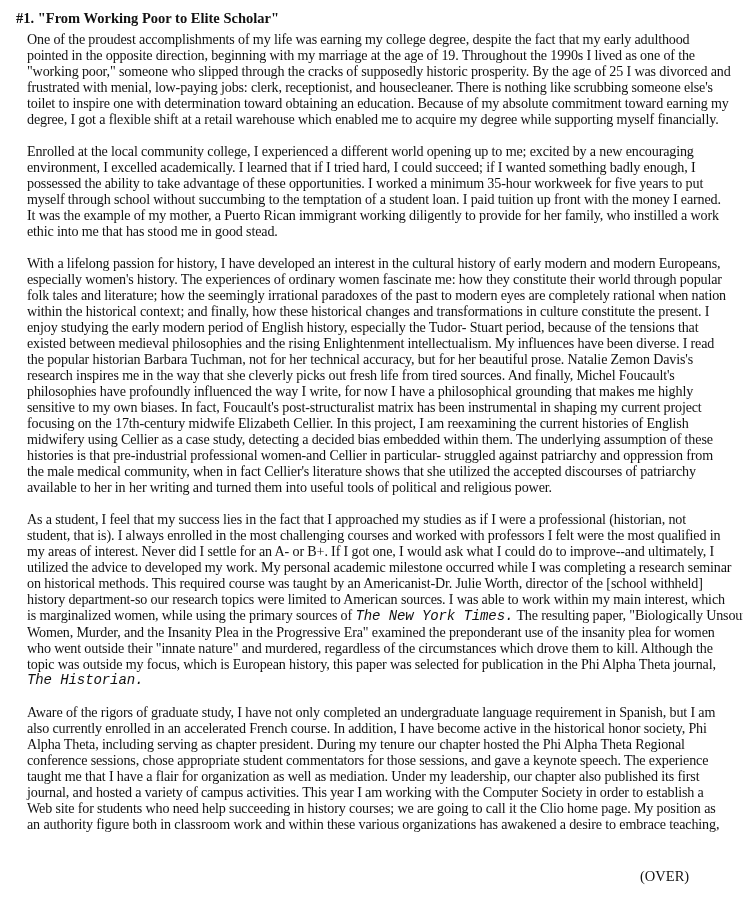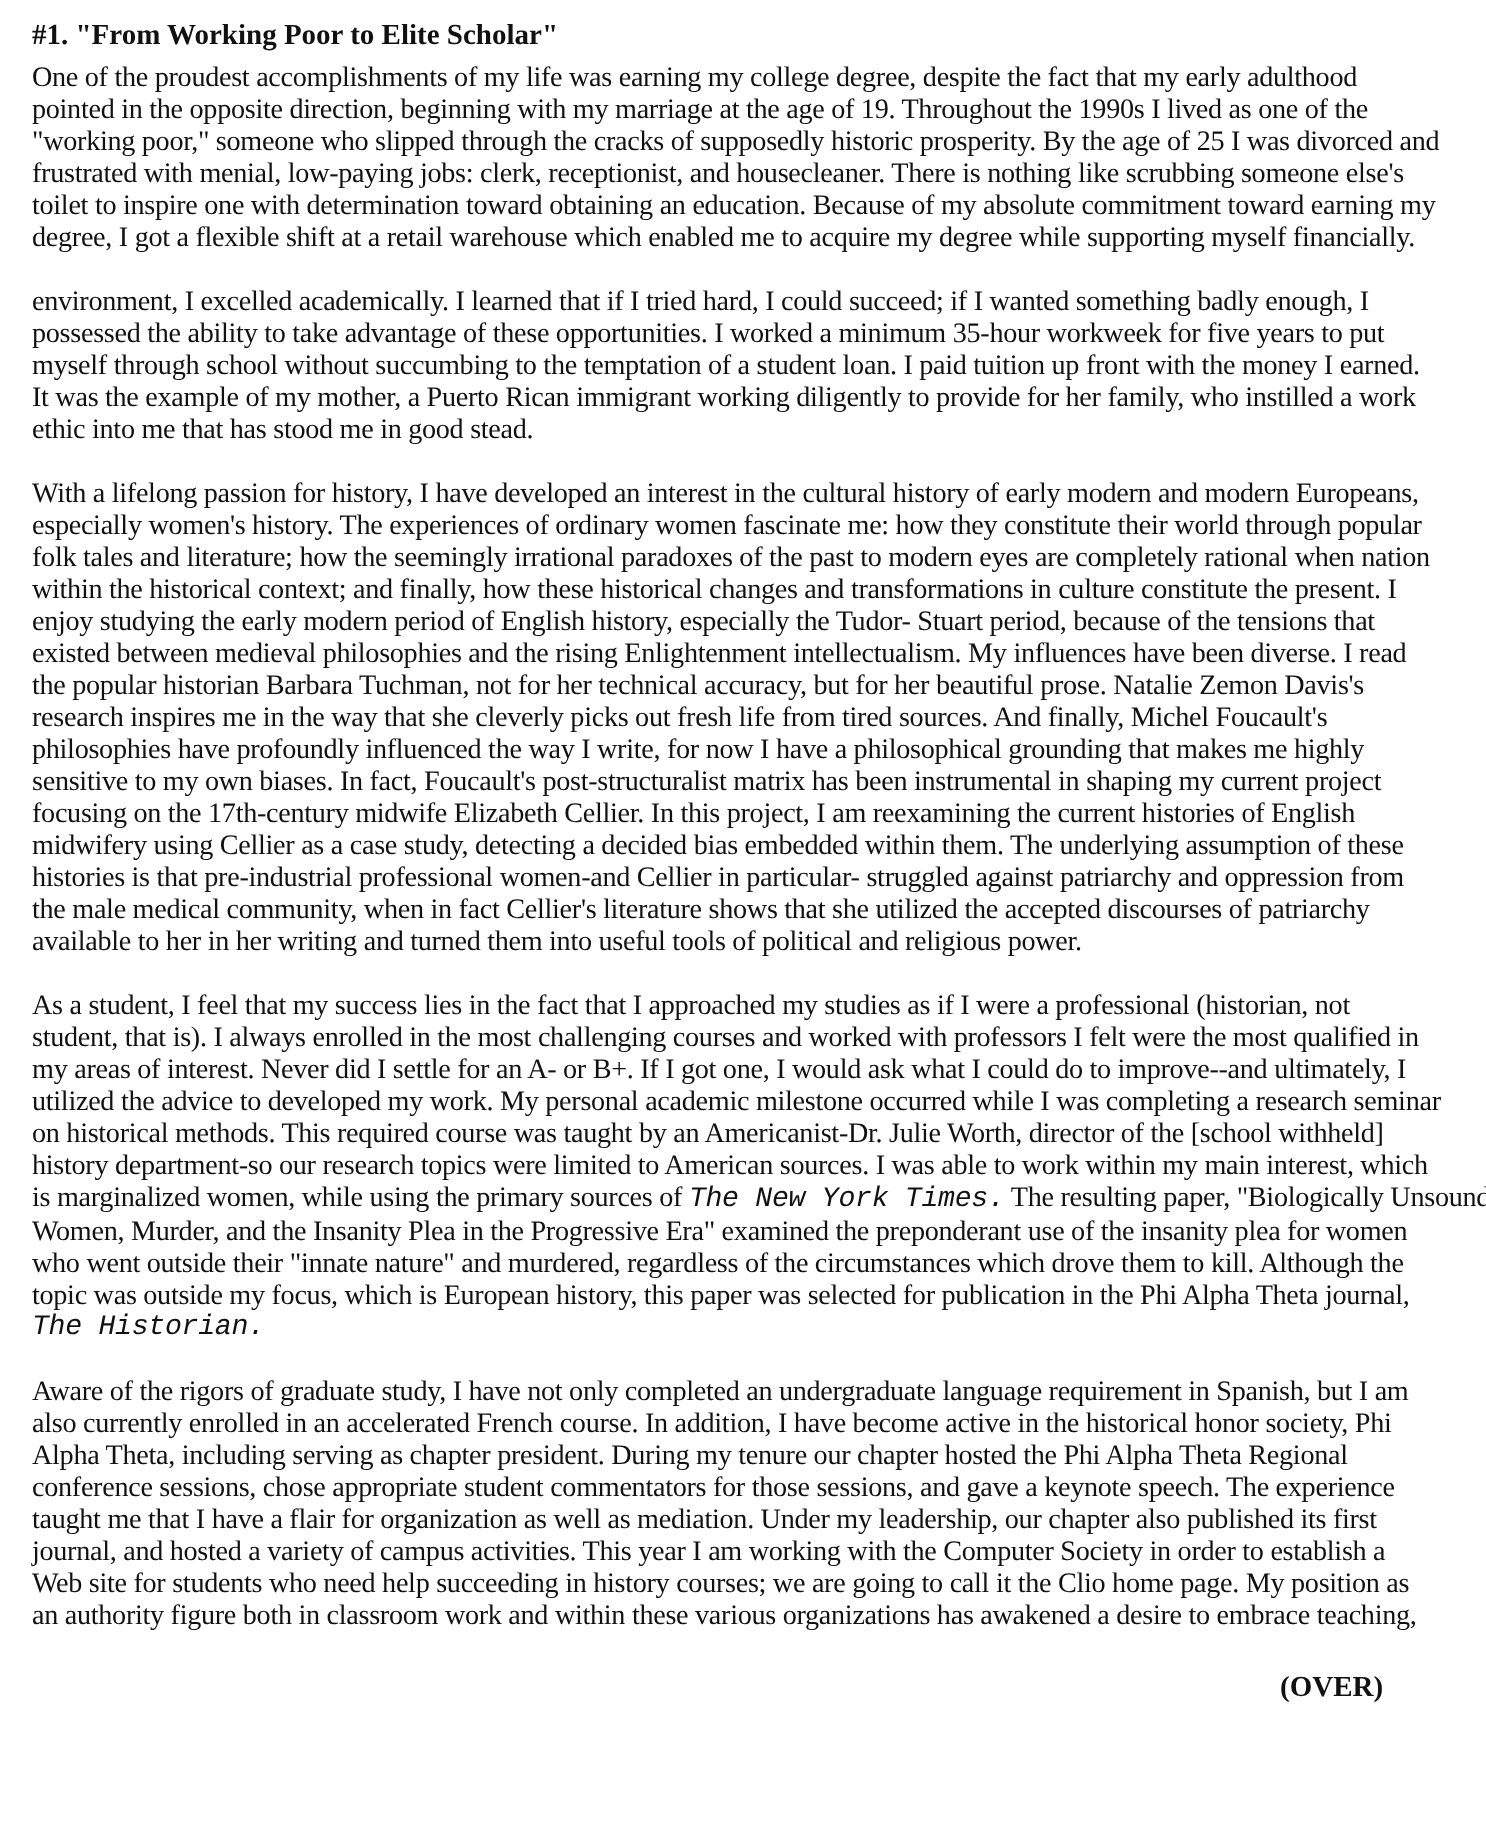--- a/index.html
+++ b/index.html
@@ -30,47 +30,49 @@
   }
   .para {
     font-size: 14.1px;
     line-height: 16px;
     margin: 0 0 16px 0;
     letter-spacing: -0.15px;
   }
   .line {
     display: block;
     white-space: nowrap;
+    margin-left: 11px;
   }
   .it { font-style: italic; font-family: Liberation Mono, monospace; }
   .over {
     position: absolute;
     left: 640px;
-    top: 836px;
-    font-weight: bold;
+    top: 868px;
+    font-weight: normal;
     font-size: 14.5px;
     line-height: 16px;
   }
 </style>
 </head>
 <body>
 
 <div class="page">
   <div class="title">#1.  "From Working Poor to Elite Scholar"</div>
 
   <div class="para">
     <span class="line">One of the proudest accomplishments of my life was earning my college degree, despite the fact that my early adulthood</span>
     <span class="line">pointed in the opposite direction, beginning with my marriage at the age of 19. Throughout the 1990s I lived as one of the</span>
     <span class="line">"working poor," someone who slipped through the cracks of supposedly historic prosperity. By the age of 25 I was divorced and</span>
     <span class="line">frustrated with menial, low-paying jobs: clerk, receptionist, and housecleaner. There is nothing like scrubbing someone else's</span>
     <span class="line">toilet to inspire one with determination toward obtaining an education. Because of my absolute commitment toward earning my</span>
     <span class="line">degree, I got a flexible shift at a retail warehouse which enabled me to acquire my degree while supporting myself financially.</span>
   </div>
 
   <div class="para">
+    <span class="line">Enrolled at the local community college, I experienced a different world opening up to me; excited by a new encouraging</span>
     <span class="line">environment, I excelled academically. I learned that if I tried hard, I could succeed; if I wanted something badly enough, I</span>
     <span class="line">possessed the ability to take advantage of these opportunities. I worked a minimum 35-hour workweek for five years to put</span>
     <span class="line">myself through school without succumbing to the temptation of a student loan. I paid tuition up front with the money I earned.</span>
     <span class="line">It was the example of my mother, a Puerto Rican immigrant working diligently to provide for her family, who instilled a work</span>
     <span class="line">ethic into me that has stood me in good stead.</span>
   </div>
 
   <div class="para">
     <span class="line">With a lifelong passion for history, I have developed an interest in the cultural history of early modern and modern Europeans,</span>
     <span class="line">especially women's history. The experiences of ordinary women fascinate me: how they constitute their world through popular</span>

